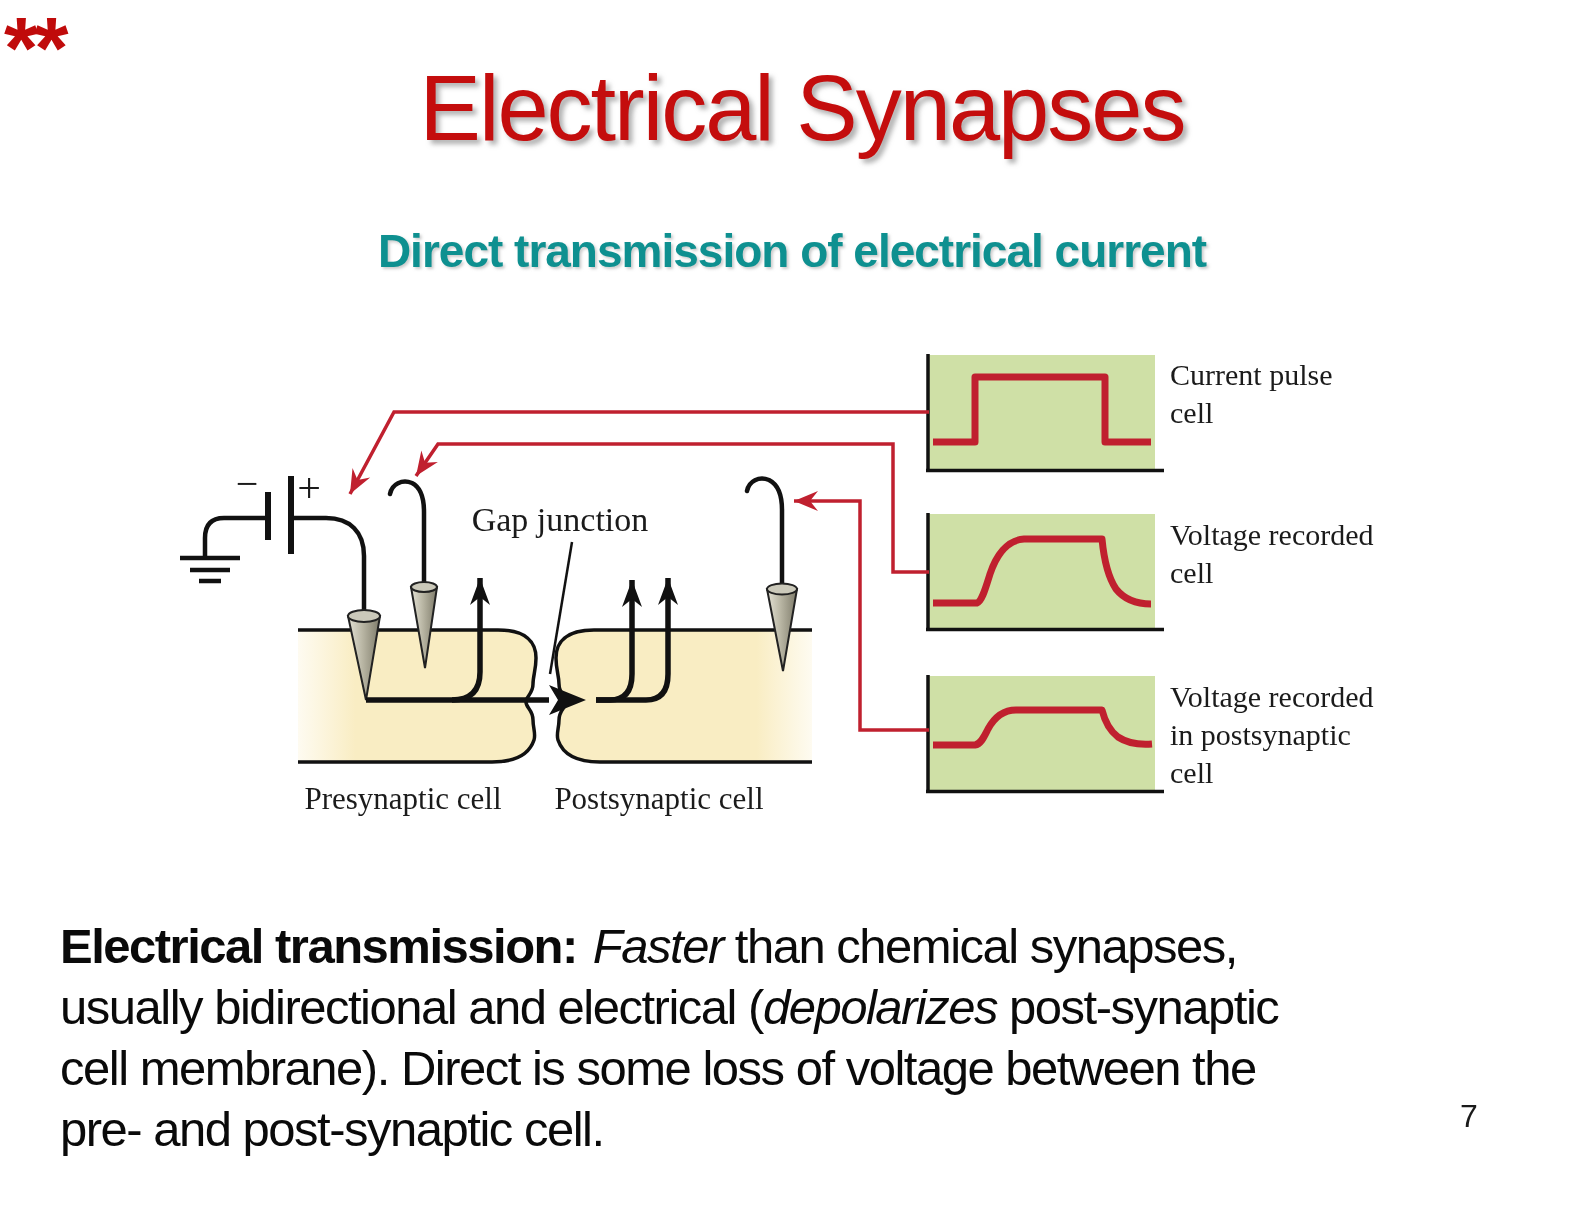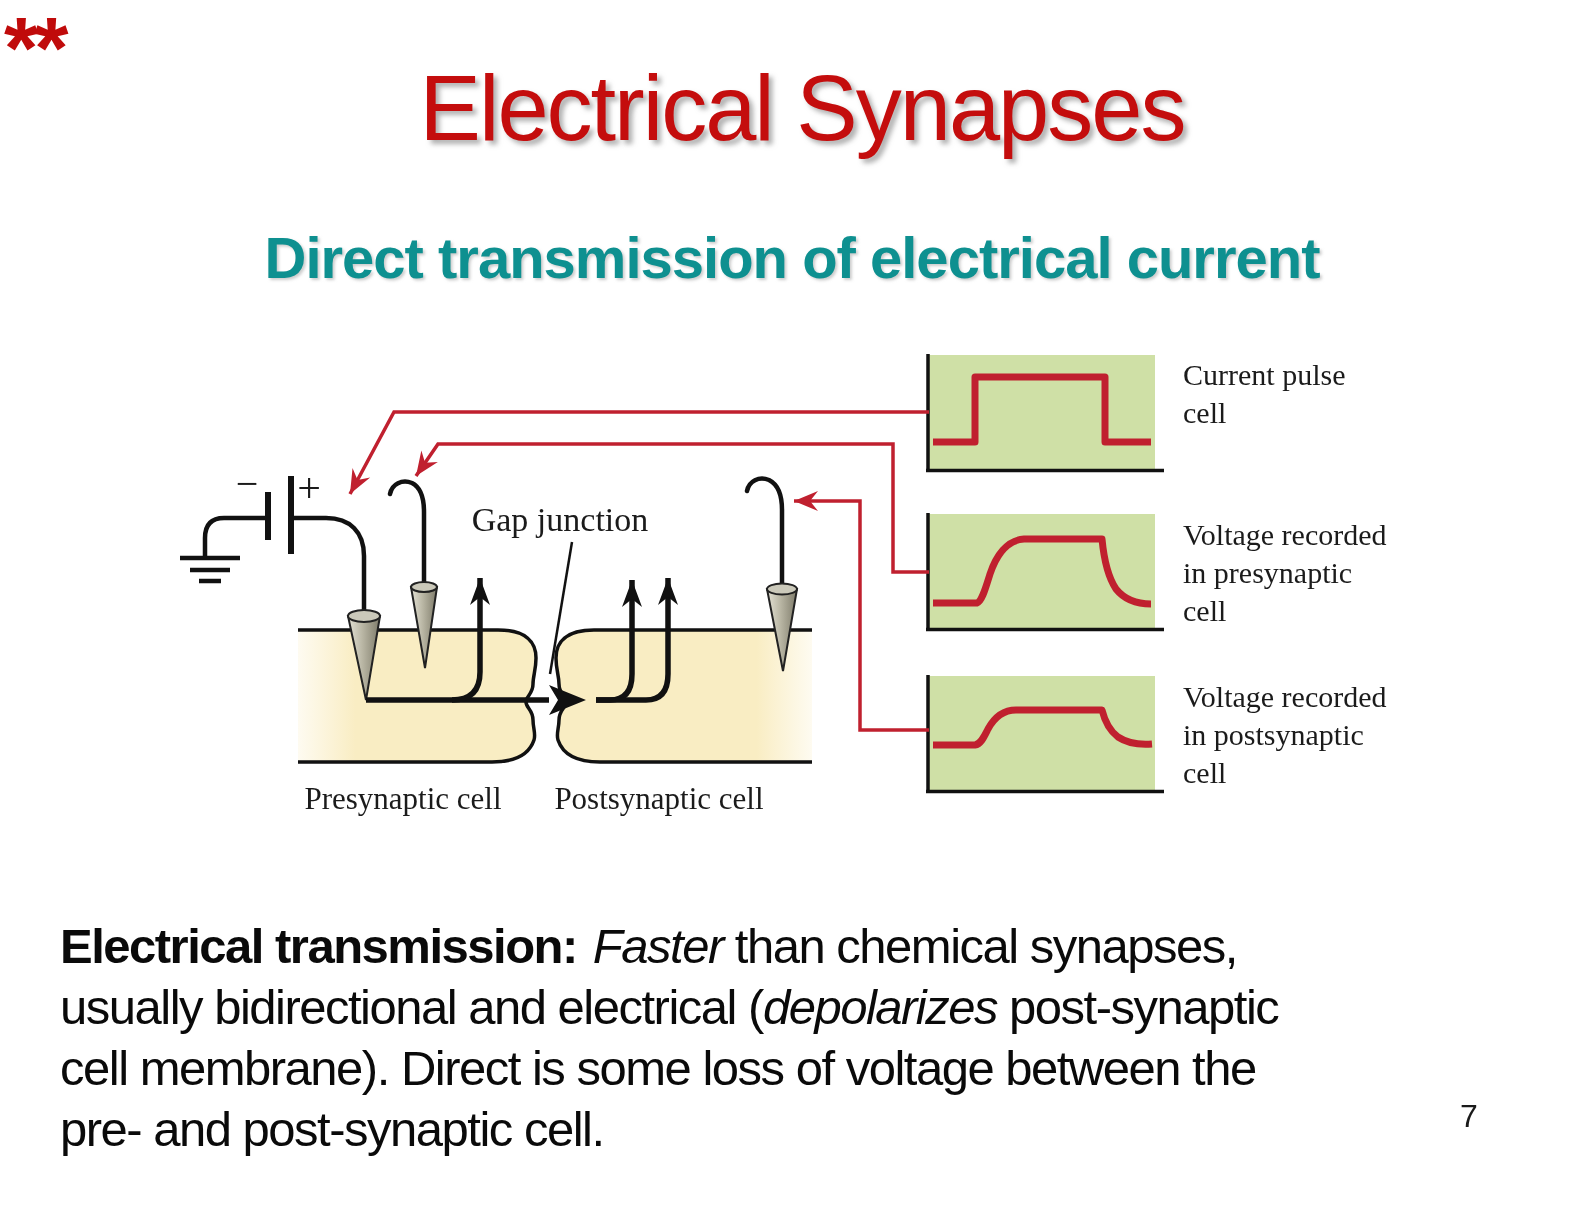--- a/index.html
+++ b/index.html
@@ -16,40 +16,40 @@
   }
   .title{
     left:0;right:0;top:60px;text-align:center;
     font-size:92px;letter-spacing:-2px;line-height:1.05;
     color:var(--title-red);
     text-shadow:4px 4px 5px rgba(150,150,150,.75);
     padding-left:20px;
   }
   .subtitle{
     left:0;right:0;top:224px;text-align:center;
-    font-size:58px;font-weight:700;letter-spacing:-1px;
+    font-size:46px;font-weight:700;letter-spacing:-1px;
     color:var(--subtitle-teal);
     text-shadow:2px 2px 3px rgba(170,170,170,.6);
   }
   
   svg.diagram{left:0;top:0;width:1584px;height:1224px;}
   svg text{font-family:"Liberation Serif","DejaVu Serif",serif;fill:#1b1b1b;}
   .ink-line{stroke:var(--ink);fill:none;}
   .red-line{stroke:var(--wire-red);fill:none;}
   .trace{stroke:var(--wire-red);fill:none;stroke-width:7;stroke-linejoin:round;stroke-linecap:butt;}
   .panel{fill:var(--panel-green);}
   .mred{fill:var(--wire-red);}
   .mblk{fill:var(--ink);}
   
   .panel-label{
     left:1170px;width:300px;
     font-family:"Liberation Serif","DejaVu Serif",serif;
     font-size:30px;line-height:38px;color:#1b1b1b;
   }
-  .panel-label span{display:block;margin-left:13px;}
+  .panel-label span{display:block;}
   
   .paragraph{
     left:60px;top:916px;width:1480px;
     font-size:49px;line-height:61px;letter-spacing:-1.5px;color:#0a0a0a;
   }
   .paragraph .pline{white-space:nowrap;}
   .p-bold{font-weight:700;margin-right:16px;}
   .p-italic{font-style:italic;}
   .page-number{
     left:1460px;top:1098px;font-size:32px;color:#1a1a1a;
@@ -162,21 +162,20 @@
   <path class="red-line" stroke-width="3.5" marker-end="url(#mred)" d="M929,572 L893,572 L893,444 L438,444 L416,476"></path>
   <path class="red-line" stroke-width="3.5" marker-end="url(#mred)" d="M929,730 L860,730 L860,501 L794,501"></path>
 </svg>
 
 <div class="abs panel-label" style="top:356px">
   <span>Current pulse</span>
   <span>cell</span>
 </div>
 <div class="abs panel-label" style="top:516px">
   <span>Voltage recorded</span>
-  <span>in presynaptic</span>
   <span>cell</span>
 </div>
 <div class="abs panel-label" style="top:678px">
   <span>Voltage recorded</span>
   <span>in postsynaptic</span>
   <span>cell</span>
 </div>
 
 <div class="abs paragraph">
   <div class="pline">

